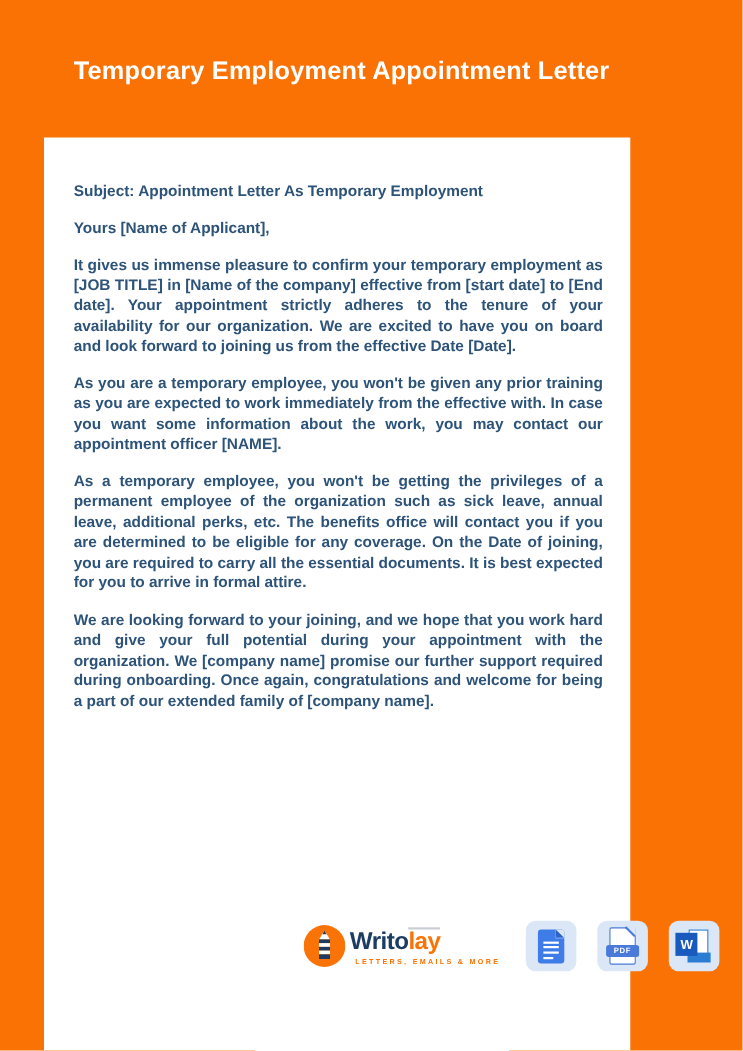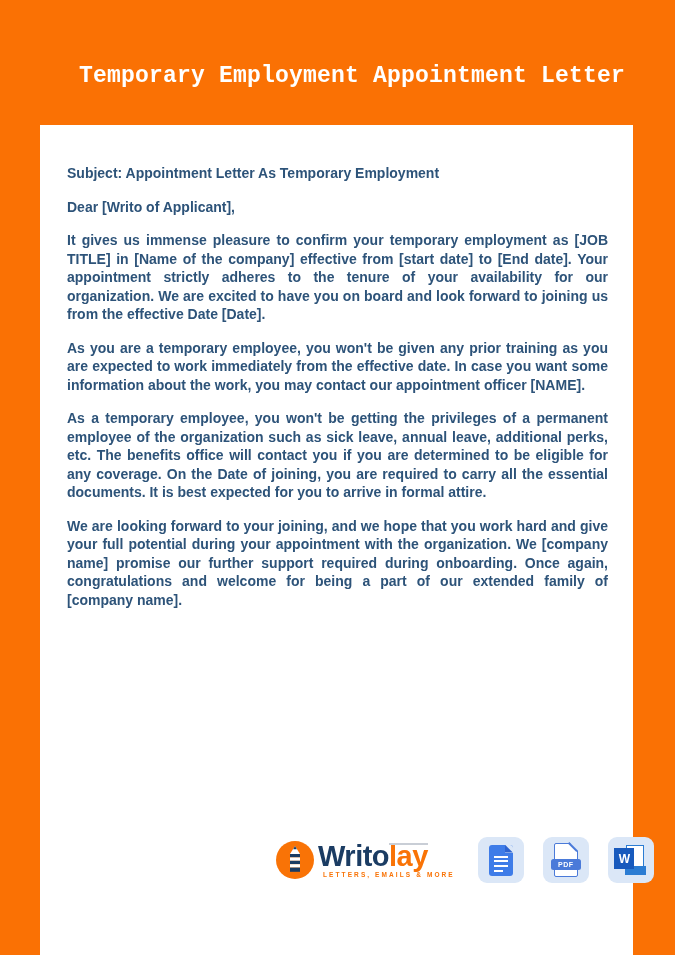--- a/index.html
+++ b/index.html
@@ -2,26 +2,26 @@
 <html><head>
 <meta charset="utf-8">
 <style>
   html,body{margin:0;padding:0;}
   body{
     width:675px;height:955px;position:relative;overflow:hidden;
     background:#fa7104;
     font-family:"Liberation Sans", sans-serif;
   }
   .page-title{
-    position:absolute;left:67px;top:51px;margin:12px;
+    position:absolute;left:67px;top:51px;margin:0;
     font-size:23px;font-weight:bold;color:#ffffff;letter-spacing:0.2px;
-    font-family:Liberation Mono, monospace;
+    font-family:Liberation Sans, sans-serif;
   }
   .sheet{
-    position:absolute;left:40px;top:125px;width:593px;height:830px;
+    position:absolute;left:40px;top:125px;width:533px;height:830px;
     background:#ffffff;
   }
   .letter{
     padding:39px 25px 0 27px;
     color:#2d5379;
     font-size:14px;line-height:18.5px;
     text-align:justify;
   }
   .letter .block{margin:0 0 15px 0;font-weight:bold;}
   .letter .bold{font-weight:bold;text-align:left;}
@@ -30,21 +30,21 @@
     position:absolute;left:0;top:712px;width:100%;
     display:flex;align-items:center;
   }
   .brand{
     margin-left:236px;margin-right:23px;
     display:flex;align-items:center;text-decoration:none;cursor:pointer;
   }
   .brand-badge{width:38px;height:38px;display:block;margin-right:4px;}
   .brand-textcol{display:flex;flex-direction:column;}
   .brand-line{
-    font-size:29px;font-weight:bold;line-height:28px;color:#1b3c63;
+    font-size:22px;font-weight:bold;line-height:28px;color:#1b3c63;
     letter-spacing:-0.5px;white-space:nowrap;
   }
   .brand-line .accent{color:#f97306;position:relative;display:inline-block;}
   .brand-line .accent .overline{
     position:absolute;top:1px;left:0;width:100%;height:2px;background:#c9ced6;
   }
   .brand-tagline{
     font-size:6.5px;font-weight:bold;color:#f97306;
     letter-spacing:2.1px;margin-top:1px;margin-left:5px;white-space:nowrap;
   }
@@ -82,23 +82,23 @@
     display:flex;align-items:center;justify-content:center;}
 </style>
 </head>
 <body>
 
 <h1 class="page-title">Temporary Employment Appointment Letter</h1>
 
 <div class="sheet">
   <div class="letter">
     <p class="block bold">Subject: Appointment Letter As Temporary Employment</p>
-    <p class="block bold">Dear [Writo of Applicant],</p>
+    <p class="block bold">Yours [Name of Applicant],</p>
     <p class="block">It gives us immense pleasure to confirm your temporary employment as [JOB TITLE] in [Name of the company] effective from [start date] to [End date]. Your appointment strictly adheres to the tenure of your availability for our organization. We are excited to have you on board and look forward to joining us from the effective Date [Date].</p>
-    <p class="block">As you are a temporary employee, you won't be given any prior training as you are expected to work immediately from the effective date. In case you want some information about the work, you may contact our appointment officer [NAME].</p>
+    <p class="block">As you are a temporary employee, you won't be given any prior training as you are expected to work immediately from the effective with. In case you want some information about the work, you may contact our appointment officer [NAME].</p>
     <p class="block">As a temporary employee, you won't be getting the privileges of a permanent employee of the organization such as sick leave, annual leave, additional perks, etc. The benefits office will contact you if you are determined to be eligible for any coverage. On the Date of joining, you are required to carry all the essential documents. It is best expected for you to arrive in formal attire.</p>
     <p class="block">We are looking forward to your joining, and we hope that you work hard and give your full potential during your appointment with the organization. We [company name] promise our further support required during onboarding. Once again, congratulations and welcome for being a part of our extended family of [company name].</p>
   </div>
 
   <div class="footer">
     <a class="brand">
       <span class="brand-badge">
         <svg width="38" height="38" viewBox="0 0 38 38" aria-hidden="true">
           <circle cx="19" cy="19" r="19" fill="#f97306"></circle>
           <polygon points="19,5 14,13 24,13" fill="#ffffff"></polygon>

